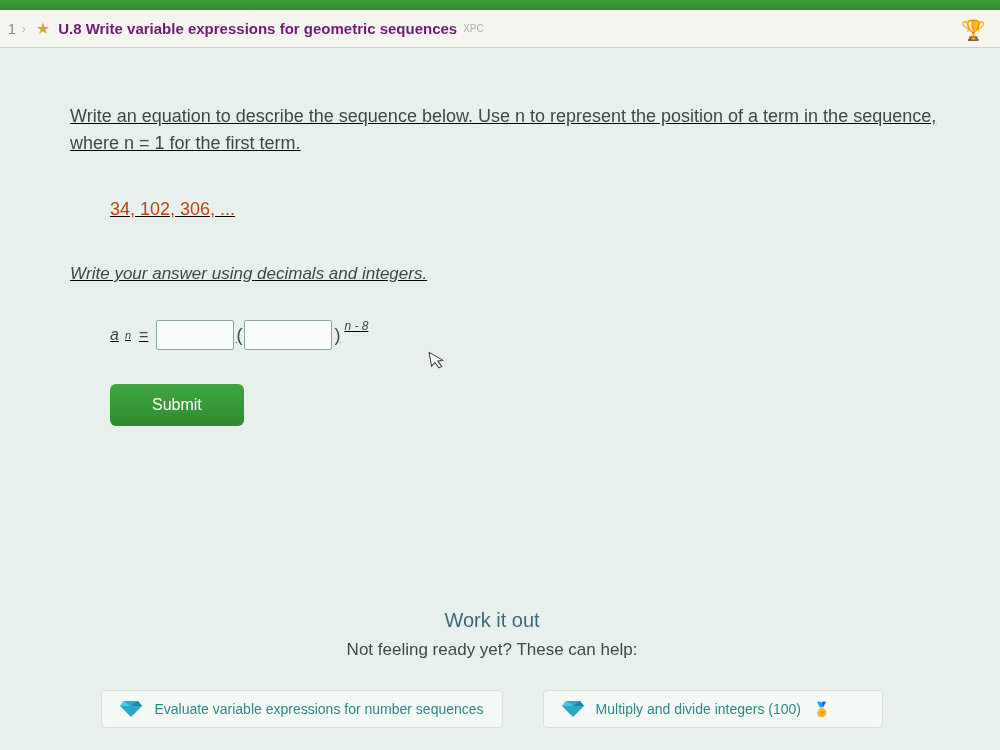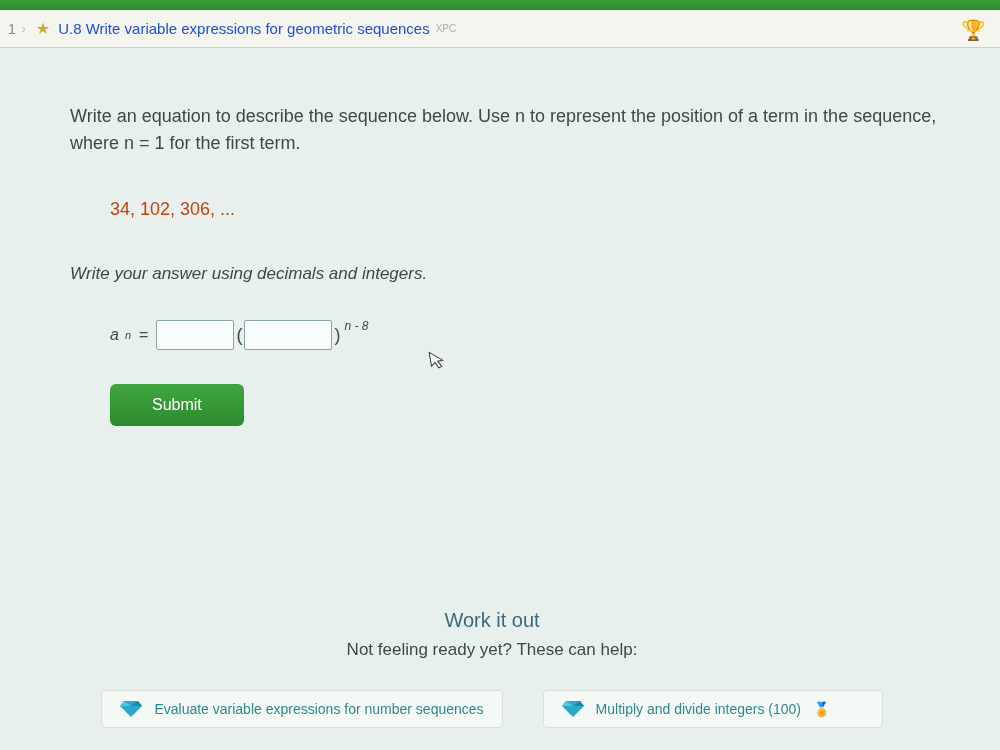--- a/index.html
+++ b/index.html
@@ -29,31 +29,32 @@
   .bc-level {
     color: #888;
     margin-right: 6px;
   }
   .bc-caret {
     color: #bbb;
     margin-right: 10px;
     font-size: 12px;
   }
   .bc-star { color: #d4a83a; margin-right: 8px; font-size: 16px; }
-  .bc-title { color: #1d4ed8; font-size: 15px; }
+  .bc-title { color: #701a75; font-size: 15px; font-weight: bold; }
   .bc-code { color: #a8b0a8; margin-left: 6px; font-size: 10px; }
   .trophy {
     position: absolute;
     right: 14px;
     top: 8px;
     font-size: 20px;
     color: #d4a83a;
   }
   .main {
     padding: 55px 60px 0 70px;
+    text-decoration: underline;
   }
   .question {
     font-size: 18px;
     color: #3a4a4a;
     line-height: 1.5;
     margin-bottom: 42px;
     max-width: 880px;
   }
   .sequence {
     font-size: 18px;

